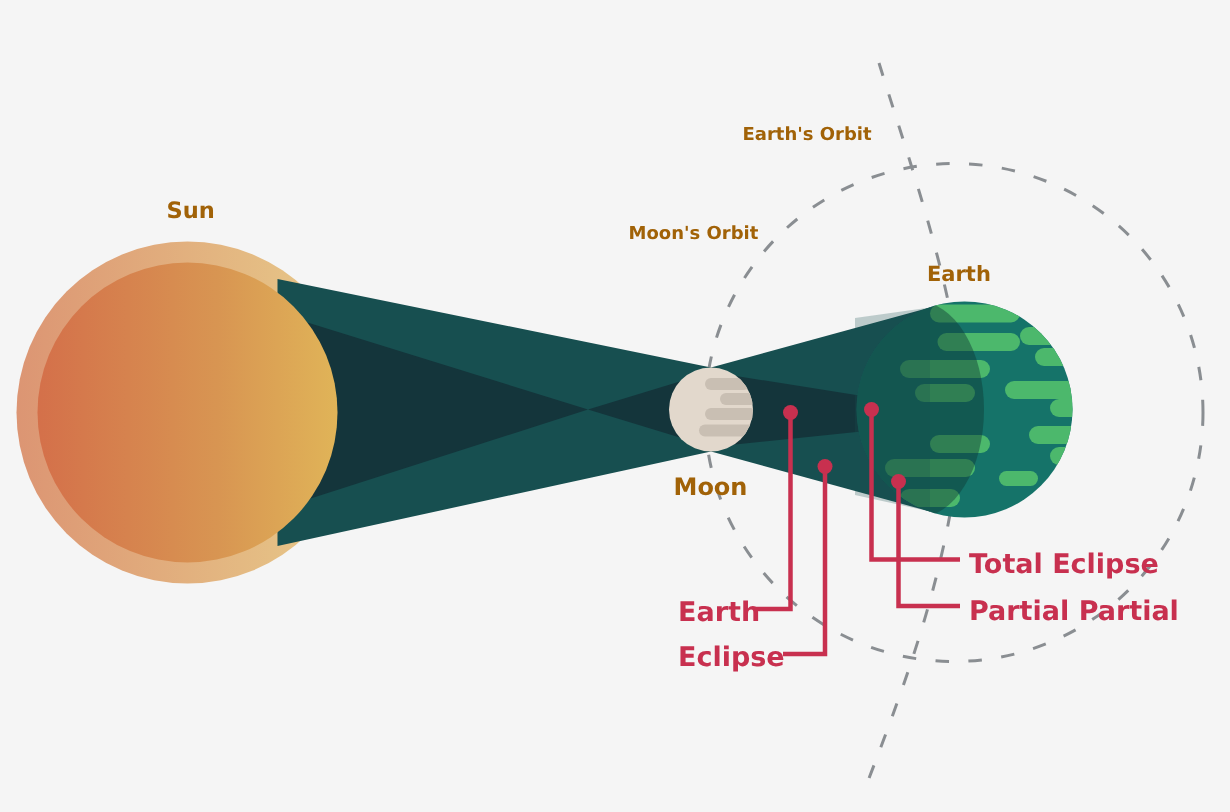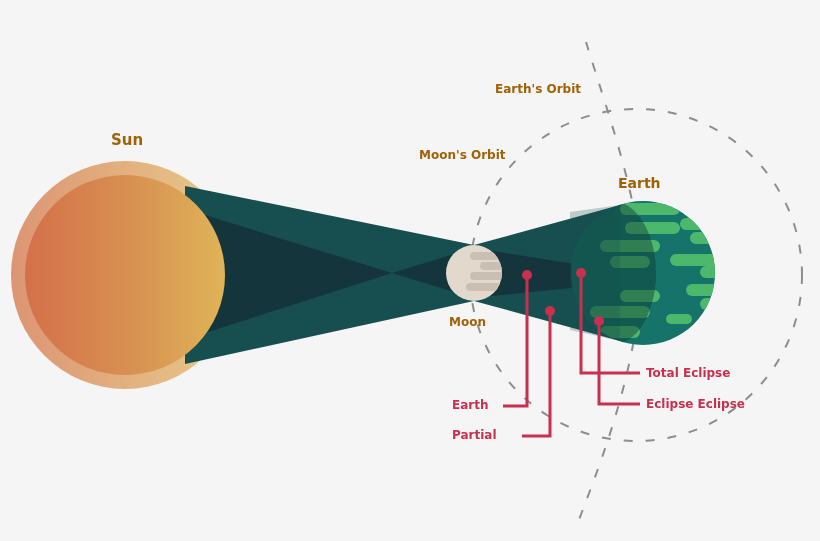--- a/index.html
+++ b/index.html
@@ -9,21 +9,21 @@
       font-family: "DejaVu Sans", sans-serif;
       position: relative;
     }
     #stage { position: absolute; left: 0; top: 0; width: 820px; height: 541px; }
     .lbl-white {
       position: absolute; color: #a16207; font-weight: bold;
       font-family: "DejaVu Sans", sans-serif; white-space: nowrap;
     }
     .lbl-red {
       position: absolute; color: #c8304f; font-weight: bold;
-      font-family: "DejaVu Sans", sans-serif; font-size: 12px; white-space: nowrap;
+      font-family: "DejaVu Sans", sans-serif; font-size: 18px; white-space: nowrap;
     }
   </style>
 </head>
 <body>
 
 <svg id="stage" width="820" height="541" viewBox="0 0 820 541" xmlns="http://www.w3.org/2000/svg">
   <defs>
     <linearGradient id="sunInner" x1="0" y1="0" x2="1" y2="0">
       <stop offset="0" stop-color="#d4704a"></stop>
       <stop offset="0.6" stop-color="#d89552"></stop>
@@ -109,18 +109,18 @@
     <circle cx="550" cy="311" r="5"></circle>
     <circle cx="581" cy="273" r="5"></circle>
     <circle cx="599" cy="321" r="5"></circle>
   </g>
 </svg>
 
 <div class="lbl-white" style="left:111px; top:131px; font-size:15px;">Sun</div>
 <div class="lbl-white" style="left:495px; top:82px; font-size:12px;">Earth's Orbit</div>
 <div class="lbl-white" style="left:419px; top:148px; font-size:12px;">Moon's Orbit</div>
 <div class="lbl-white" style="left:618px; top:175px; font-size:14px;">Earth</div>
-<div class="lbl-white" style="left:449px; top:315px; font-size:12px;">Moon</div>
+<div class="lbl-white" style="left:449px; top:315px; font-size:16px;">Moon</div>
 
 <div class="lbl-red" style="left:452px; top:398px;">Earth</div>
-<div class="lbl-red" style="left:452px; top:428px;">Partial</div>
+<div class="lbl-red" style="left:452px; top:428px;">Eclipse</div>
 <div class="lbl-red" style="left:646px; top:366px;">Total Eclipse</div>
-<div class="lbl-red" style="left:646px; top:397px;">Eclipse Eclipse</div>
+<div class="lbl-red" style="left:646px; top:397px;">Partial Partial</div>
 
 </body></html>

